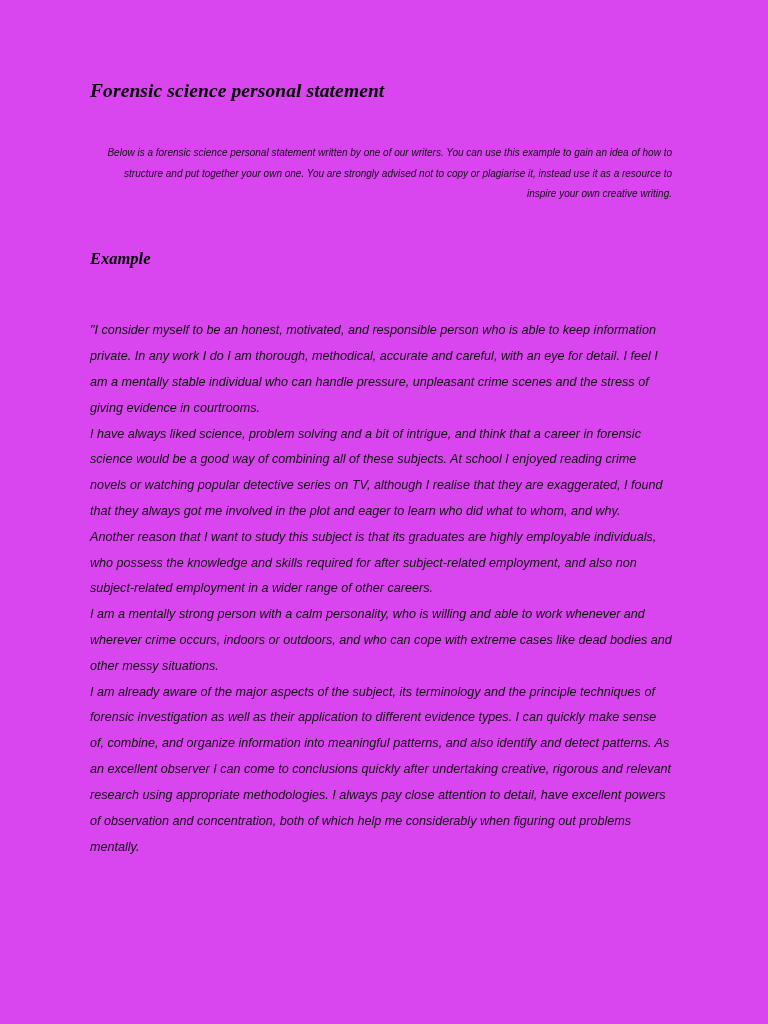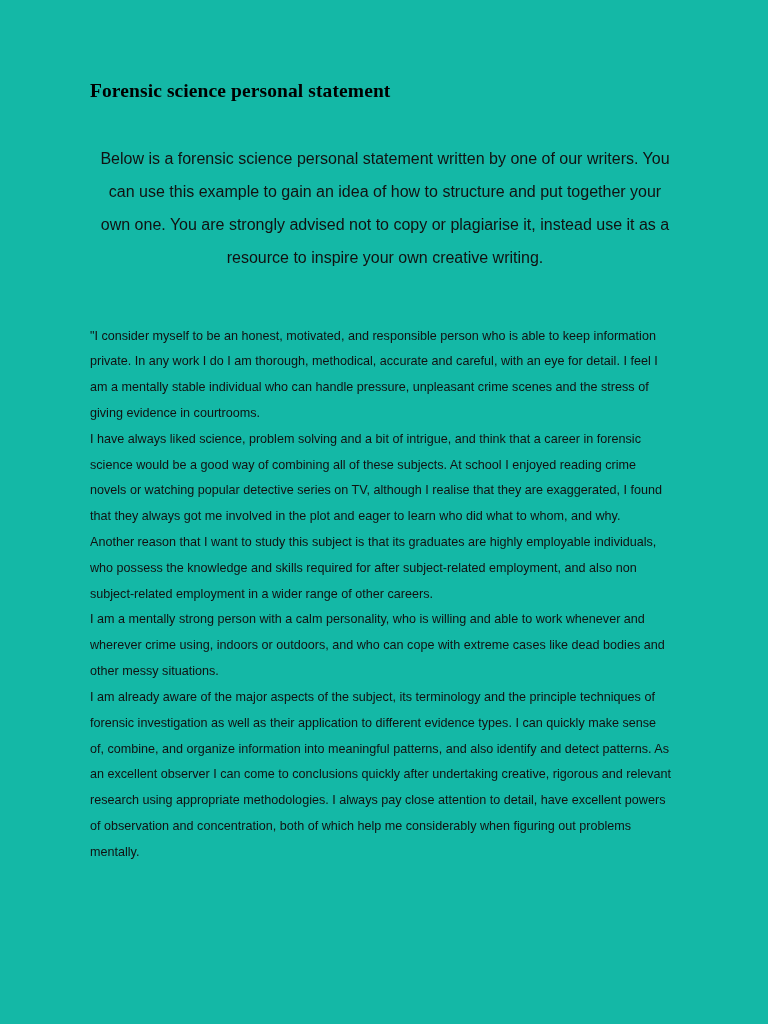--- a/index.html
+++ b/index.html
@@ -11,37 +11,38 @@
     width: 768px;
     height: 1024px;
     font-family: "Liberation Sans", sans-serif;
     color: #000000;
     overflow: hidden;
   }
   .page {
     position: relative;
     width: 768px;
     height: 1024px;
-    background: #14b8a6;
+    background: #d946ef;
     box-sizing: border-box;
     padding: 78px 96px 0 90px;
+    font-style: italic;
   }
   .doc-title {
     font-family: "Liberation Serif", serif;
     font-weight: bold;
     font-size: 19.5px;
     line-height: 1.3;
     margin: 0 0 0 0;
     letter-spacing: 0.1px;
   }
   .intro-para {
-    font-size: 16px;
+    font-size: 10px;
     line-height: 2.05;
     margin: 40px 0 0 8px;
-    text-align: center;
+    text-align: right;
     color: #111111;
   }
   .section-heading {
     font-family: "Liberation Serif", serif;
     font-weight: bold;
     font-size: 16.5px;
     line-height: 1.3;
     margin: 43px 0 0 0;
   }
   .body-para {
@@ -58,24 +59,25 @@
 </style>
 </head>
 <body>
 
 <div class="page">
 
   <h1 class="doc-title">Forensic science personal statement</h1>
 
   <p class="intro-para">Below is a forensic science personal statement written by one of our writers. You can use this example to gain an idea of how to structure and put together your own one. You are strongly advised not to copy or plagiarise it, instead use it as a resource to inspire your own creative writing.</p>
 
+  <h2 class="section-heading">Example</h2>
 
   <p class="body-para first">"I consider myself to be an honest, motivated, and responsible person who is able to keep information private. In any work I do I am thorough, methodical, accurate and careful, with an eye for detail. I feel I am a mentally stable individual who can handle pressure, unpleasant crime scenes and the stress of giving evidence in courtrooms.</p>
 
   <p class="body-para subsequent">I have always liked science, problem solving and a bit of intrigue, and think that a career in forensic science would be a good way of combining all of these subjects. At school I enjoyed reading crime novels or watching popular detective series on TV, although I realise that they are exaggerated, I found that they always got me involved in the plot and eager to learn who did what to whom, and why.</p>
 
   <p class="body-para subsequent">Another reason that I want to study this subject is that its graduates are highly employable individuals, who possess the knowledge and skills required for after subject-related employment, and also non subject-related employment in a wider range of other careers.</p>
 
-  <p class="body-para subsequent">I am a mentally strong person with a calm personality, who is willing and able to work whenever and wherever crime using, indoors or outdoors, and who can cope with extreme cases like dead bodies and other messy situations.</p>
+  <p class="body-para subsequent">I am a mentally strong person with a calm personality, who is willing and able to work whenever and wherever crime occurs, indoors or outdoors, and who can cope with extreme cases like dead bodies and other messy situations.</p>
 
   <p class="body-para subsequent">I am already aware of the major aspects of the subject, its terminology and the principle techniques of forensic investigation as well as their application to different evidence types. I can quickly make sense of, combine, and organize information into meaningful patterns, and also identify and detect patterns. As an excellent observer I can come to conclusions quickly after undertaking creative, rigorous and relevant research using appropriate methodologies. I always pay close attention to detail, have excellent powers of observation and concentration, both of which help me considerably when figuring out problems mentally.</p>
 
 </div>
 
 </body></html>

